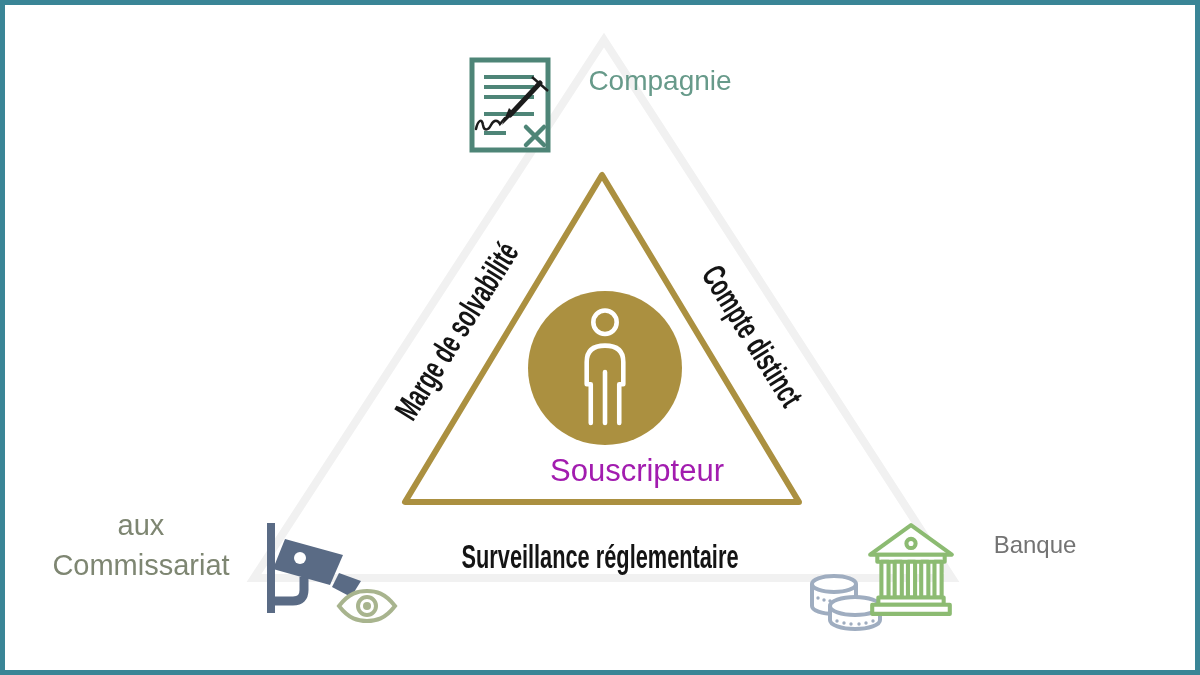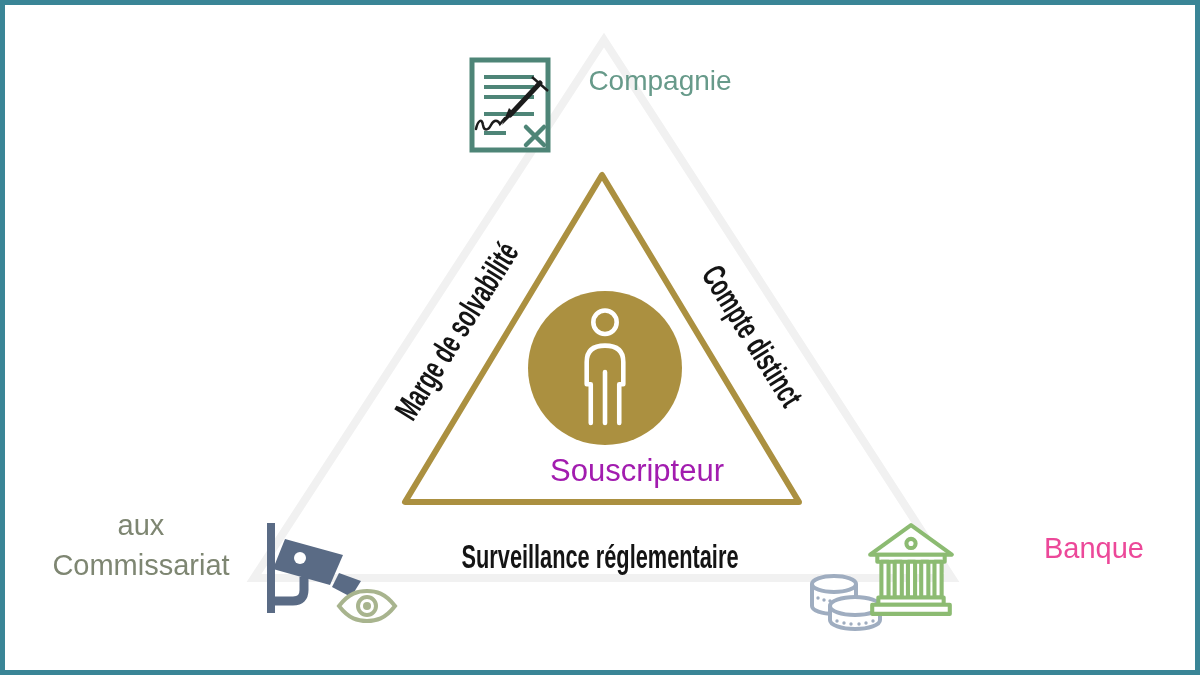--- a/index.html
+++ b/index.html
@@ -7,21 +7,21 @@
     position:relative;width:1200px;height:675px;background:#ffffff;
     border:5px solid #3a8596;box-sizing:border-box;overflow:hidden;
     font-family:"Liberation Sans",sans-serif;
   }
   svg{display:block;}
   .abs{position:absolute;}
   .bg-tri{left:0;top:0;}
   .corner-label{position:absolute;text-align:center;line-height:1.32;}
   .corner-label.top{left:540px;top:58px;width:230px;font-size:28px;color:#679a8a;}
   .corner-label.bl{left:18px;top:500px;width:236px;font-size:29px;color:#7e8672;line-height:1.38;}
-  .corner-label.br{left:991px;top:524px;width:196px;font-size:29px;color:#ec4899;}
+  .corner-label.br{left:932px;top:524px;width:196px;font-size:24px;color:#737373;}
   .center-label{
     position:absolute;left:600px;top:466px;transform:translate(-50%,-50%);
     font-size:31px;color:#a21caf;white-space:nowrap;margin-left:32px;
   }
   .edge-label{
     position:absolute;white-space:nowrap;color:#141414;font-weight:700;
     font-family:"Liberation Sans",sans-serif;
   }
   .edge-label.left{
     left:452px;top:326px;font-size:33px;

